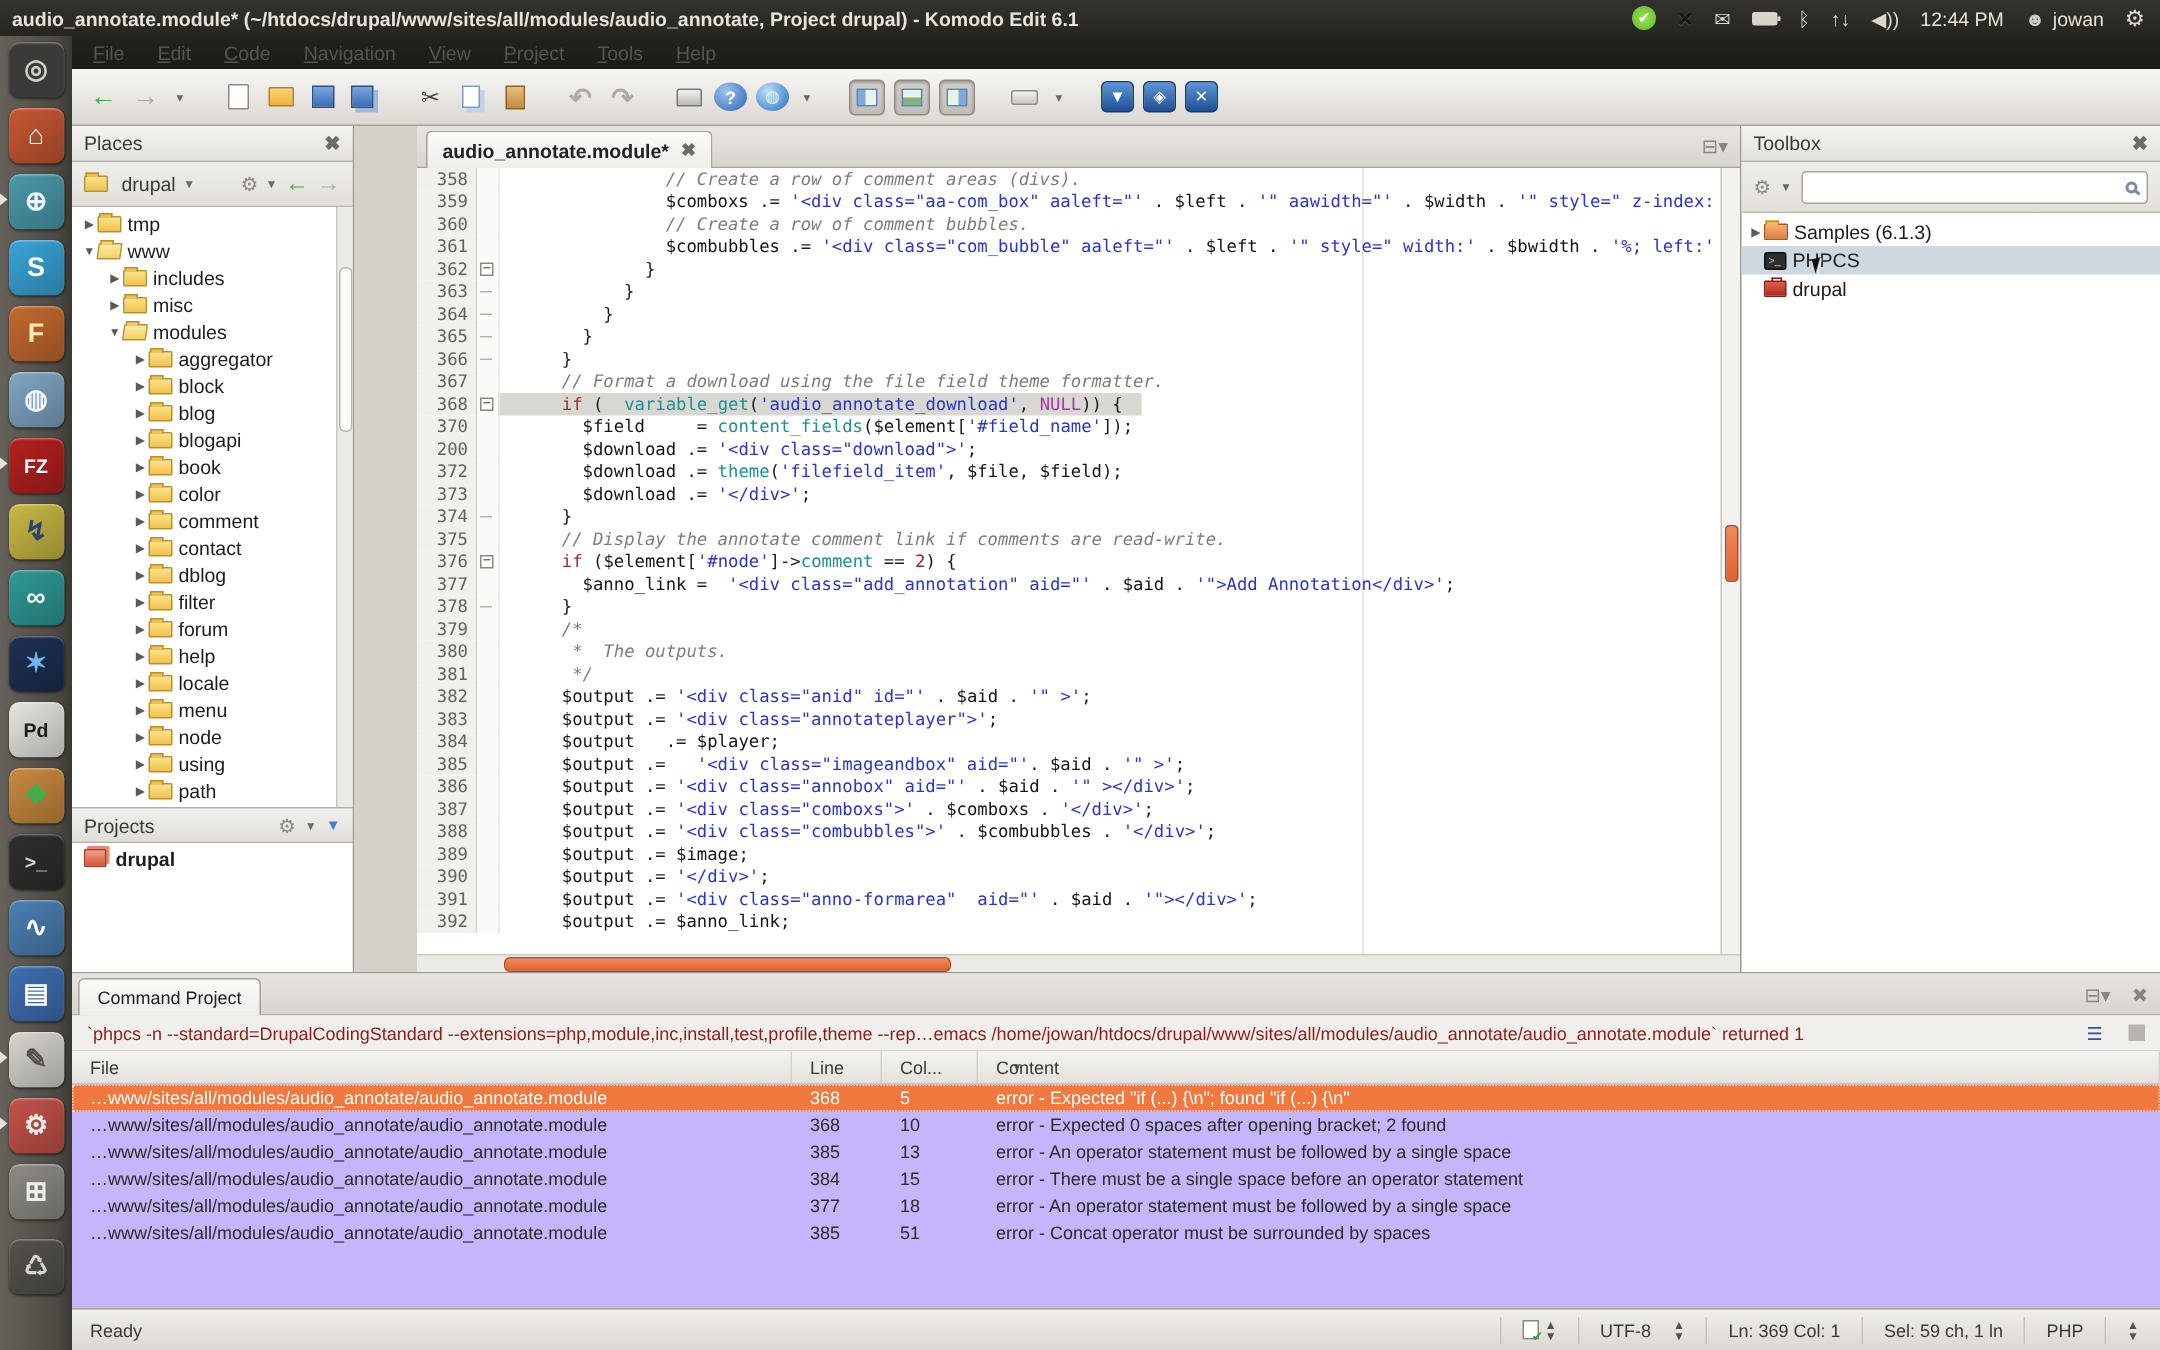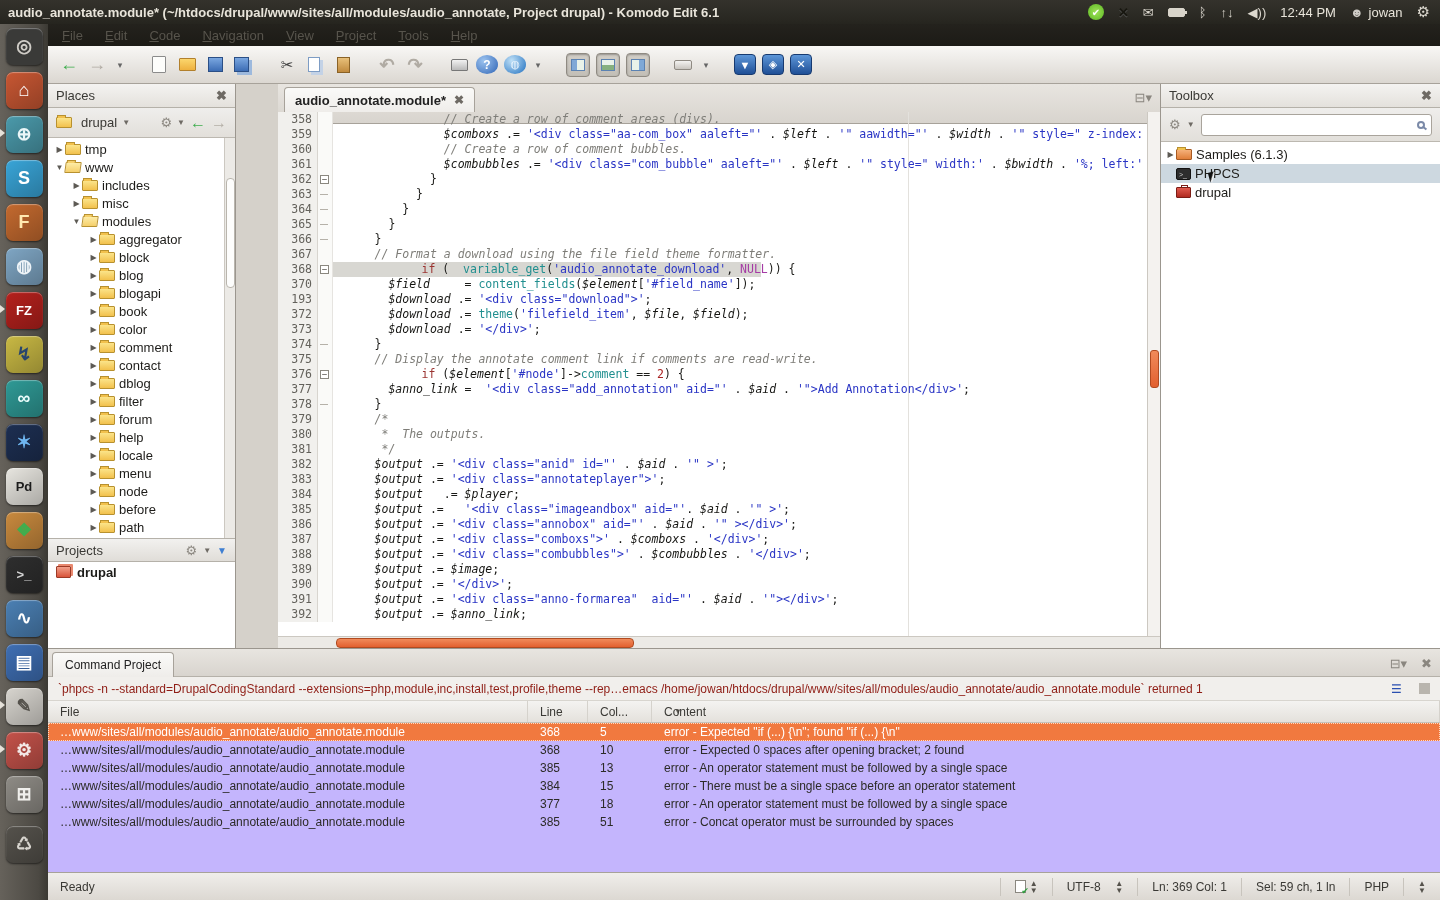--- a/index.html
+++ b/index.html
@@ -91,44 +91,44 @@
 
   .projhead { height:24px; background:linear-gradient(#f2f1ef,#e0ddd8); border-top:1px solid #b5b1a9; border-bottom:1px solid #b5b1a9;
     display:flex; align-items:center; gap:6px; padding:0 8px; font-size:13px; color:#3a3935; }
   .projhead .blue-dd { color:#3f7fd2; font-size:10px; }
   .projlist { height:86px; background:#fff; }
   .prow { height:20px; display:flex; align-items:center; gap:6px; padding-left:8px; font-size:13px; font-weight:bold; color:#1d1c19; }
   .proj-ic { width:15px; height:12px; background:linear-gradient(#f2a08a,#d8543a); border:1px solid #9c3a26; border-radius:1px; box-shadow:2px -2px 0 #e8886e; }
 
   
   .editor { position:absolute; left:230px; top:60px; right:280px; height:564px; background:#fff; }
-  .tabbar { position:absolute; left:0; top:0; right:0; height:40px; background:linear-gradient(#e8e5e0,#d8d4ce); border-bottom:1px solid #a7a29a; }
+  .tabbar { position:absolute; left:0; top:0; right:0; height:28px; background:linear-gradient(#e8e5e0,#d8d4ce); border-bottom:1px solid #a7a29a; }
   .tab { position:absolute; left:6px; top:3px; height:25px; background:linear-gradient(#fafaf8,#efedea);
     border:1px solid #a7a29a; border-bottom:none; border-radius:4px 4px 0 0; display:flex; align-items:center; gap:8px;
     padding:0 10px; font-size:13px; font-weight:bold; color:#222; }
   .tab .x { font-size:12px; color:#6e6a64; }
   .splitbtn { position:absolute; right:8px; top:6px; color:#8a867f; font-size:13px; }
   .codearea { position:absolute; left:0; top:28px; right:0; bottom:12px; overflow:hidden;
     font-family:"DejaVu Sans Mono", monospace; font-size:11.5px; }
   .edgeline { position:absolute; left:630px; top:0; bottom:0; width:1px; background:#e3e1dd; }
   .ln-row { height:15px; line-height:15px; display:flex; white-space:pre; position:relative; }
   .ln-num { flex:none; width:40px; text-align:right; padding-right:5px; color:#63615b; background:#f1f0ed; border-right:1px solid #d8d5cf; }
   .ln-fold { flex:none; width:15px; background:#fafaf8; border-right:1px solid #e6e4e0; position:relative; color:#8a877f; }
   .foldbox { position:absolute; left:2px; top:3px; width:9px; height:9px; border:1px solid #8a877f; background:#fff;
     font-size:9px; line-height:7px; text-align:center; color:#55524c; }
   .foldtick { position:absolute; left:2px; top:7px; width:8px; height:1px; background:#b5b1a9; }
   .ln-code { flex:1 1 auto; position:relative; color:#1b1b18; z-index:0; }
   .ln-row.hl .ln-code::before { content:""; position:absolute; left:0; top:0; bottom:0; width:428px; background:#d8d7d2; z-index:-1; }
   .tk-c { color:#7e7d78; font-style:italic; }
   .tk-s { color:#2a35c5; }
-  .tk-k { color:#9b3431;margin-left:47px; }
+  .tk-k { color:#9b3431; }
   .tk-f { color:#218f8f; }
   .tk-u { color:#a53ba5; }
   .tk-d { color:#aa2222; }
-  .tk-v { color:#141411;font-style:italic; }
+  .tk-v { color:#141411; }
   .hscroll { position:absolute; left:0; bottom:0; right:0; height:12px; background:#eceae6; border-top:1px solid #ccc8c1; }
   .hthumb { position:absolute; left:58px; top:1px; width:298px; height:10px; background:linear-gradient(#f08a5a,#e2602f); border:1px solid #b04a20; border-radius:4px; }
   .evscroll { position:absolute; right:0; top:28px; bottom:12px; width:13px; background:#f4f2ef; border-left:1px solid #ccc8c1; }
   .evthumb { position:absolute; left:2px; top:238px; width:9px; height:38px; background:linear-gradient(#f08a5a,#e2602f); border:1px solid #b04a20; border-radius:3px; }
 
   
   .toolbox { position:absolute; right:0; top:60px; width:280px; height:564px; background:#fff; border-left:1px solid #9b968e; }
   .searchrow { height:34px; background:linear-gradient(#efeeec,#e2dfda); border-bottom:1px solid #bcb8b0; display:flex; align-items:center; gap:6px; padding:0 8px; }
   .searchbox { flex:1; height:22px; background:#fff; border:1px solid #a9a49c; border-radius:3px; display:flex; align-items:center; padding:0 6px; }
   .searchbox input { border:none; outline:none; flex:1; font-size:12px; font-family:"Liberation Sans",sans-serif; }
@@ -447,21 +447,21 @@
             <span>menu</span>
           </div>
           <div class="trow" style="padding-left: 40px;">
             <span class="tw">▶</span>
             <span class="fold-ic f-closed"></span>
             <span>node</span>
           </div>
           <div class="trow" style="padding-left: 40px;">
             <span class="tw">▶</span>
             <span class="fold-ic f-closed"></span>
-            <span>before</span>
+            <span>using</span>
           </div>
           <div class="trow" style="padding-left: 40px;">
             <span class="tw">▶</span>
             <span class="fold-ic f-closed"></span>
             <span>path</span>
           </div>
           <div class="vscroll">
             <div class="vthumb" style="top:40px;height:110px"></div>
           </div>
         </div>
@@ -495,21 +495,21 @@
           <div class="ln-row"><div class="ln-num">360</div><div class="ln-fold"></div><div class="ln-code"><span class="tk-p">                </span><span class="tk-c">// Create a row of comment bubbles.</span></div></div>
           <div class="ln-row"><div class="ln-num">361</div><div class="ln-fold"></div><div class="ln-code"><span class="tk-p">                </span><span class="tk-v">$combubbles</span><span class="tk-p"> .= </span><span class="tk-s">'&lt;div class="com_bubble" aaleft="'</span><span class="tk-p"> . </span><span class="tk-v">$left</span><span class="tk-p"> . </span><span class="tk-s">'" style=" width:'</span><span class="tk-p"> . </span><span class="tk-v">$bwidth</span><span class="tk-p"> . </span><span class="tk-s">'%; left:'</span></div></div>
           <div class="ln-row"><div class="ln-num">362</div><div class="ln-fold"><span class="foldbox">−</span></div><div class="ln-code"><span class="tk-p">              }</span></div></div>
           <div class="ln-row"><div class="ln-num">363</div><div class="ln-fold"><span class="foldtick"></span></div><div class="ln-code"><span class="tk-p">            }</span></div></div>
           <div class="ln-row"><div class="ln-num">364</div><div class="ln-fold"><span class="foldtick"></span></div><div class="ln-code"><span class="tk-p">          }</span></div></div>
           <div class="ln-row"><div class="ln-num">365</div><div class="ln-fold"><span class="foldtick"></span></div><div class="ln-code"><span class="tk-p">        }</span></div></div>
           <div class="ln-row"><div class="ln-num">366</div><div class="ln-fold"><span class="foldtick"></span></div><div class="ln-code"><span class="tk-p">      }</span></div></div>
           <div class="ln-row"><div class="ln-num">367</div><div class="ln-fold"></div><div class="ln-code"><span class="tk-p">      </span><span class="tk-c">// Format a download using the file field theme formatter.</span></div></div>
           <div class="ln-row hl"><div class="ln-num">368</div><div class="ln-fold"><span class="foldbox">−</span></div><div class="ln-code"><span class="tk-p">      </span><span class="tk-k">if</span><span class="tk-p"> (  </span><span class="tk-f">variable_get</span><span class="tk-p">(</span><span class="tk-s">'audio_annotate_download'</span><span class="tk-p">, </span><span class="tk-u">NULL</span><span class="tk-p">)) {</span></div></div>
           <div class="ln-row"><div class="ln-num">370</div><div class="ln-fold"></div><div class="ln-code"><span class="tk-p">        </span><span class="tk-v">$field</span><span class="tk-p">     = </span><span class="tk-f">content_fields</span><span class="tk-p">(</span><span class="tk-v">$element</span><span class="tk-p">[</span><span class="tk-s">'#field_name'</span><span class="tk-p">]);</span></div></div>
-          <div class="ln-row"><div class="ln-num">193</div><div class="ln-fold"></div><div class="ln-code"><span class="tk-p">        </span><span class="tk-v">$download</span><span class="tk-p"> .= </span><span class="tk-s">'&lt;div class="download"&gt;'</span><span class="tk-p">;</span></div></div>
+          <div class="ln-row"><div class="ln-num">200</div><div class="ln-fold"></div><div class="ln-code"><span class="tk-p">        </span><span class="tk-v">$download</span><span class="tk-p"> .= </span><span class="tk-s">'&lt;div class="download"&gt;'</span><span class="tk-p">;</span></div></div>
           <div class="ln-row"><div class="ln-num">372</div><div class="ln-fold"></div><div class="ln-code"><span class="tk-p">        </span><span class="tk-v">$download</span><span class="tk-p"> .= </span><span class="tk-f">theme</span><span class="tk-p">(</span><span class="tk-s">'filefield_item'</span><span class="tk-p">, </span><span class="tk-v">$file</span><span class="tk-p">, </span><span class="tk-v">$field</span><span class="tk-p">);</span></div></div>
           <div class="ln-row"><div class="ln-num">373</div><div class="ln-fold"></div><div class="ln-code"><span class="tk-p">        </span><span class="tk-v">$download</span><span class="tk-p"> .= </span><span class="tk-s">'&lt;/div&gt;'</span><span class="tk-p">;</span></div></div>
           <div class="ln-row"><div class="ln-num">374</div><div class="ln-fold"><span class="foldtick"></span></div><div class="ln-code"><span class="tk-p">      }</span></div></div>
           <div class="ln-row"><div class="ln-num">375</div><div class="ln-fold"></div><div class="ln-code"><span class="tk-p">      </span><span class="tk-c">// Display the annotate comment link if comments are read-write.</span></div></div>
           <div class="ln-row"><div class="ln-num">376</div><div class="ln-fold"><span class="foldbox">−</span></div><div class="ln-code"><span class="tk-p">      </span><span class="tk-k">if</span><span class="tk-p"> (</span><span class="tk-v">$element</span><span class="tk-p">[</span><span class="tk-s">'#node'</span><span class="tk-p">]-&gt;</span><span class="tk-f">comment</span><span class="tk-p"> == </span><span class="tk-d">2</span><span class="tk-p">) {</span></div></div>
           <div class="ln-row"><div class="ln-num">377</div><div class="ln-fold"></div><div class="ln-code"><span class="tk-p">        </span><span class="tk-v">$anno_link</span><span class="tk-p"> =  </span><span class="tk-s">'&lt;div class="add_annotation" aid="'</span><span class="tk-p"> . </span><span class="tk-v">$aid</span><span class="tk-p"> . </span><span class="tk-s">'"&gt;Add Annotation&lt;/div&gt;'</span><span class="tk-p">;</span></div></div>
           <div class="ln-row"><div class="ln-num">378</div><div class="ln-fold"><span class="foldtick"></span></div><div class="ln-code"><span class="tk-p">      }</span></div></div>
           <div class="ln-row"><div class="ln-num">379</div><div class="ln-fold"></div><div class="ln-code"><span class="tk-p">      </span><span class="tk-c">/*</span></div></div>
           <div class="ln-row"><div class="ln-num">380</div><div class="ln-fold"></div><div class="ln-code"><span class="tk-p">       </span><span class="tk-c">*  The outputs.</span></div></div>
           <div class="ln-row"><div class="ln-num">381</div><div class="ln-fold"></div><div class="ln-code"><span class="tk-p">       </span><span class="tk-c">*/</span></div></div>

